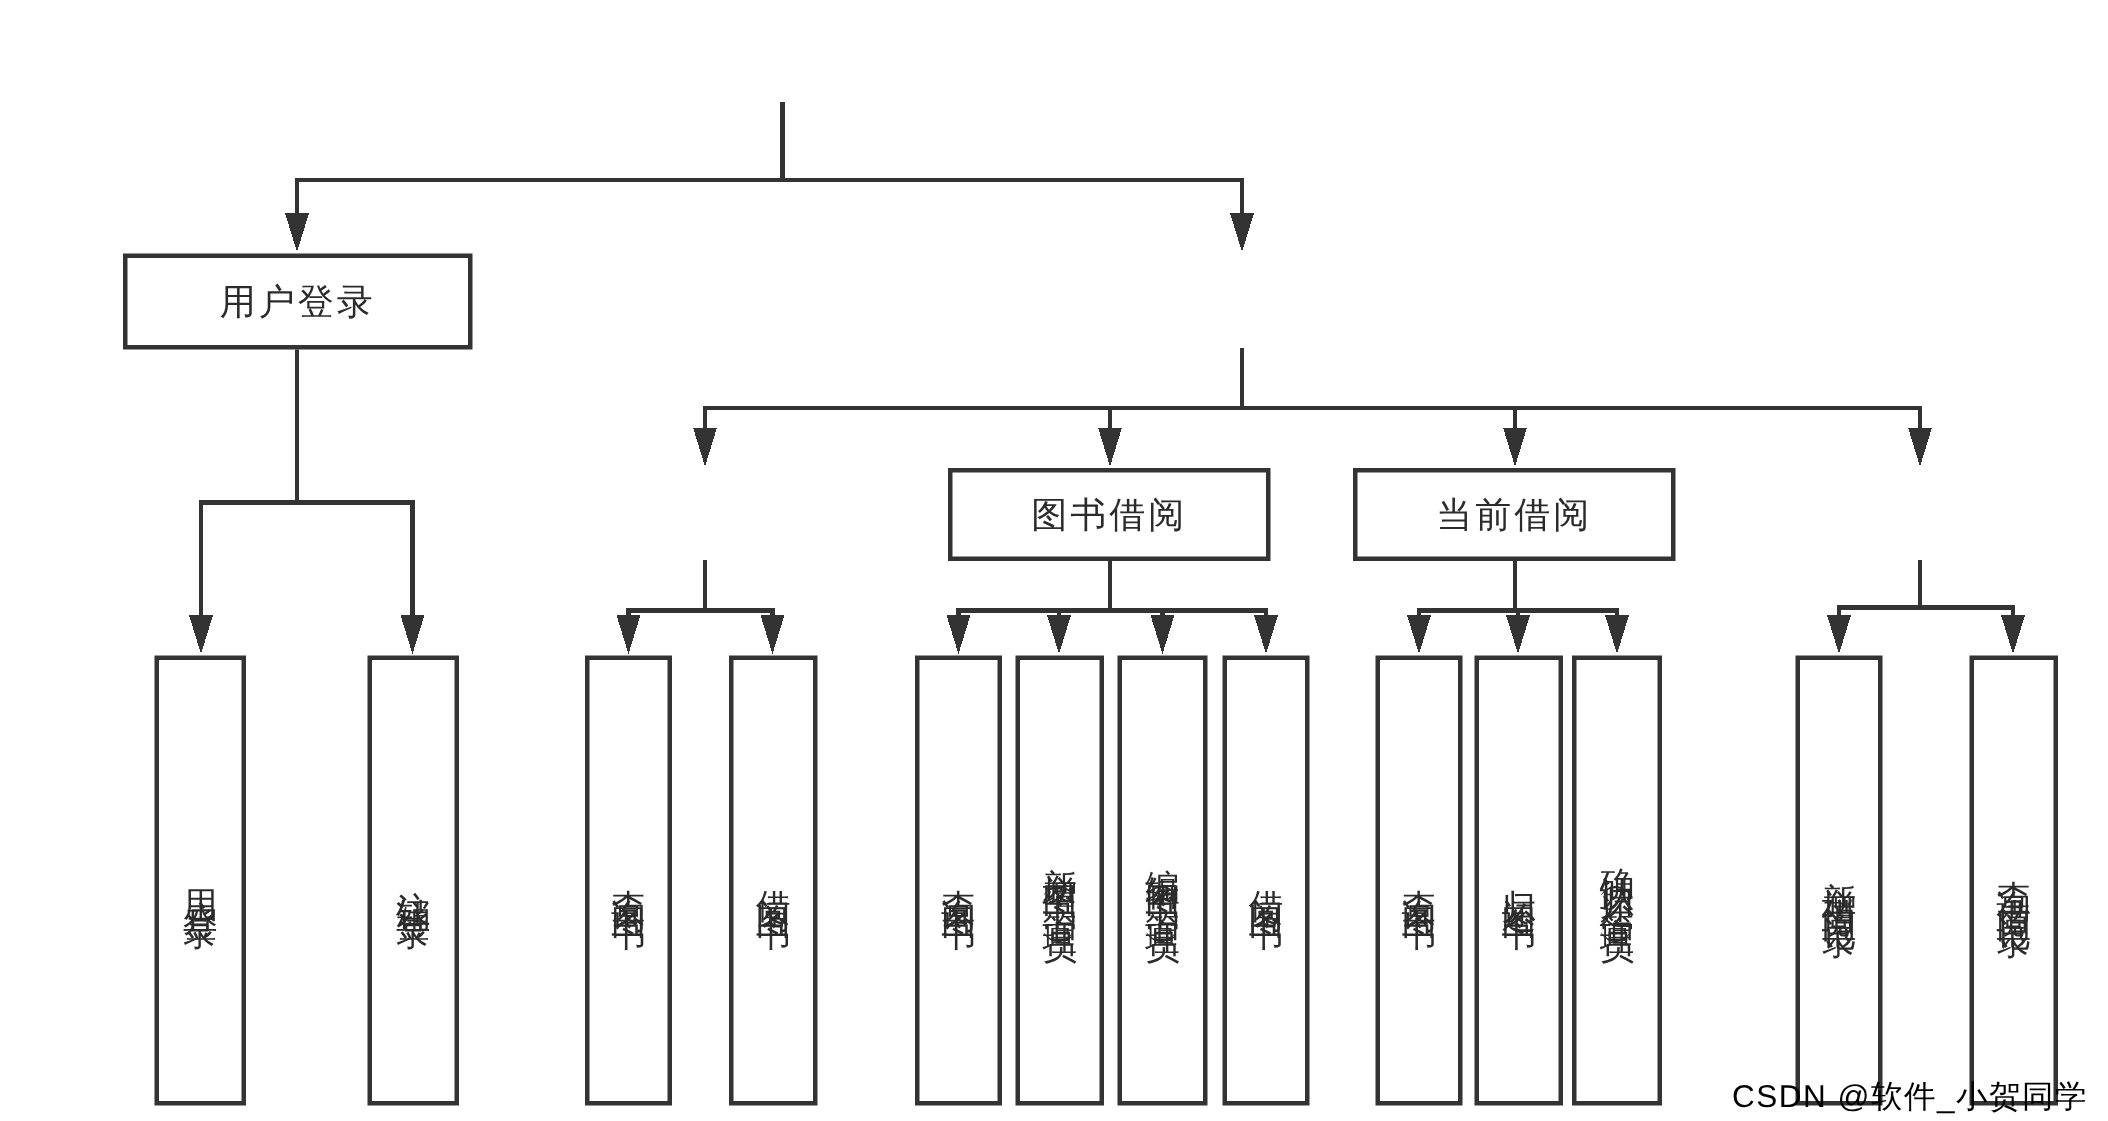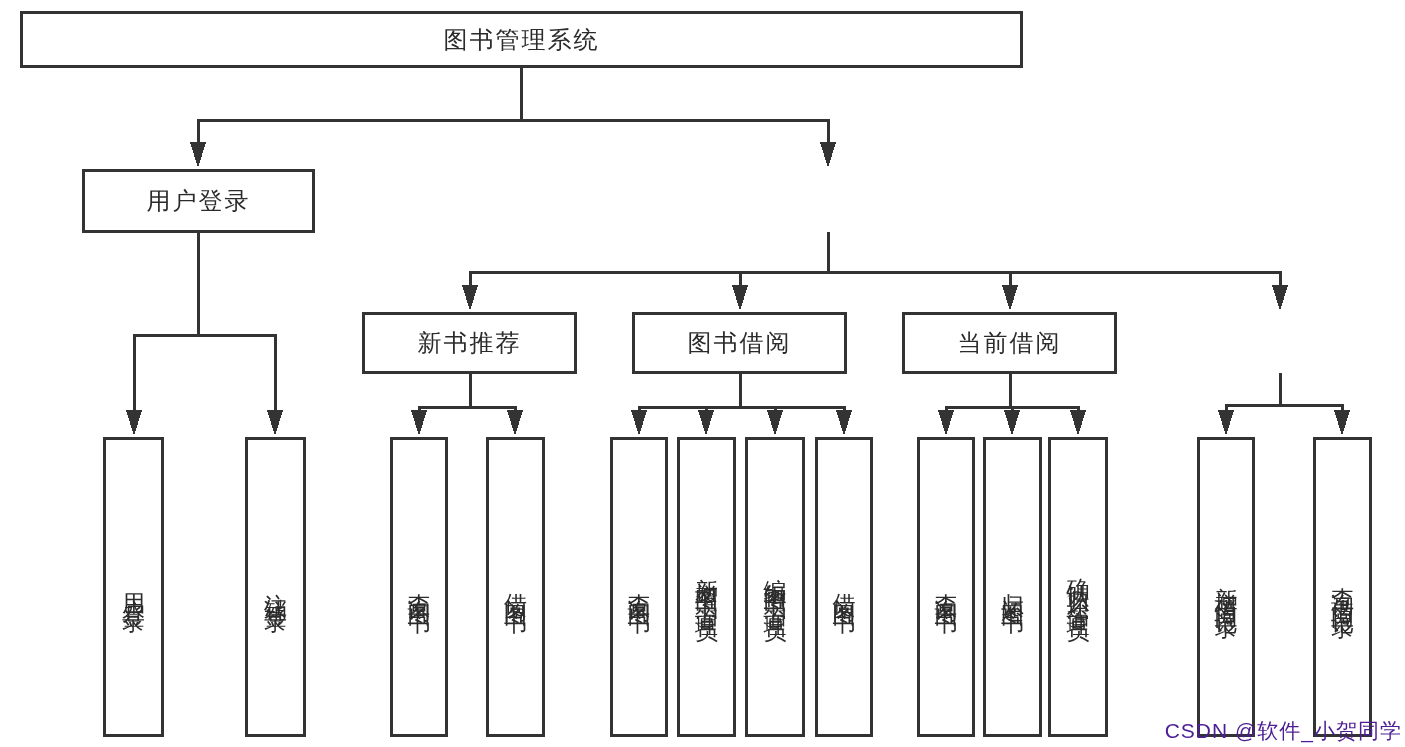--- a/index.html
+++ b/index.html
@@ -27,25 +27,25 @@
   .vtext {
     writing-mode: vertical-rl;
     text-orientation: mixed;
     font-size: 23px;
     letter-spacing: 6px;
     line-height: 1;
     color: #2b2b2b;
   }
   .watermark {
     position: absolute;
-    right: 3px;
+    right: 13px;
     bottom: 2px;
     font-size: 21px;
     letter-spacing: 1px;
-    color: #4c1d95;
+    color: #000000;
     white-space: nowrap;
   }
 </style>
 </head>
 <body>
 
 <div class="canvas">
 
   <svg class="connectors" width="1405" height="747" viewBox="0 0 1405 747" shape-rendering="crispEdges">
     <g stroke="#333333" stroke-width="3" fill="none">
@@ -106,25 +106,23 @@
       <polygon points="767,410 783,410 775,436"></polygon>
       <polygon points="836,410 852,410 844,436"></polygon>
       <polygon points="938,410 954,410 946,436"></polygon>
       <polygon points="1004,410 1020,410 1012,436"></polygon>
       <polygon points="1070,410 1086,410 1078,436"></polygon>
       <polygon points="1218,410 1234,410 1226,436"></polygon>
       <polygon points="1334,410 1350,410 1342,436"></polygon>
     </g>
   </svg>
 
-  <div class="box hbox" style="left:20px;top:11px;width:1003px;height:57px">图书管理系统</div>
 
   <div class="box hbox" style="left:82px;top:169px;width:233px;height:64px">用户登录</div>
 
-  <div class="box hbox" style="left:362px;top:312px;width:215px;height:62px">新书推荐</div>
   <div class="box hbox" style="left:902px;top:312px;width:215px;height:62px">当前借阅</div>
   <div class="box hbox" style="left:632px;top:312px;width:215px;height:62px">图书借阅</div>
 
   <div class="box leaf" style="left:103px;width:61px">
     <span class="vtext">用户登录</span>
   </div>
   <div class="box leaf" style="left:245px;width:61px">
     <span class="vtext">注销登录</span>
   </div>
 

